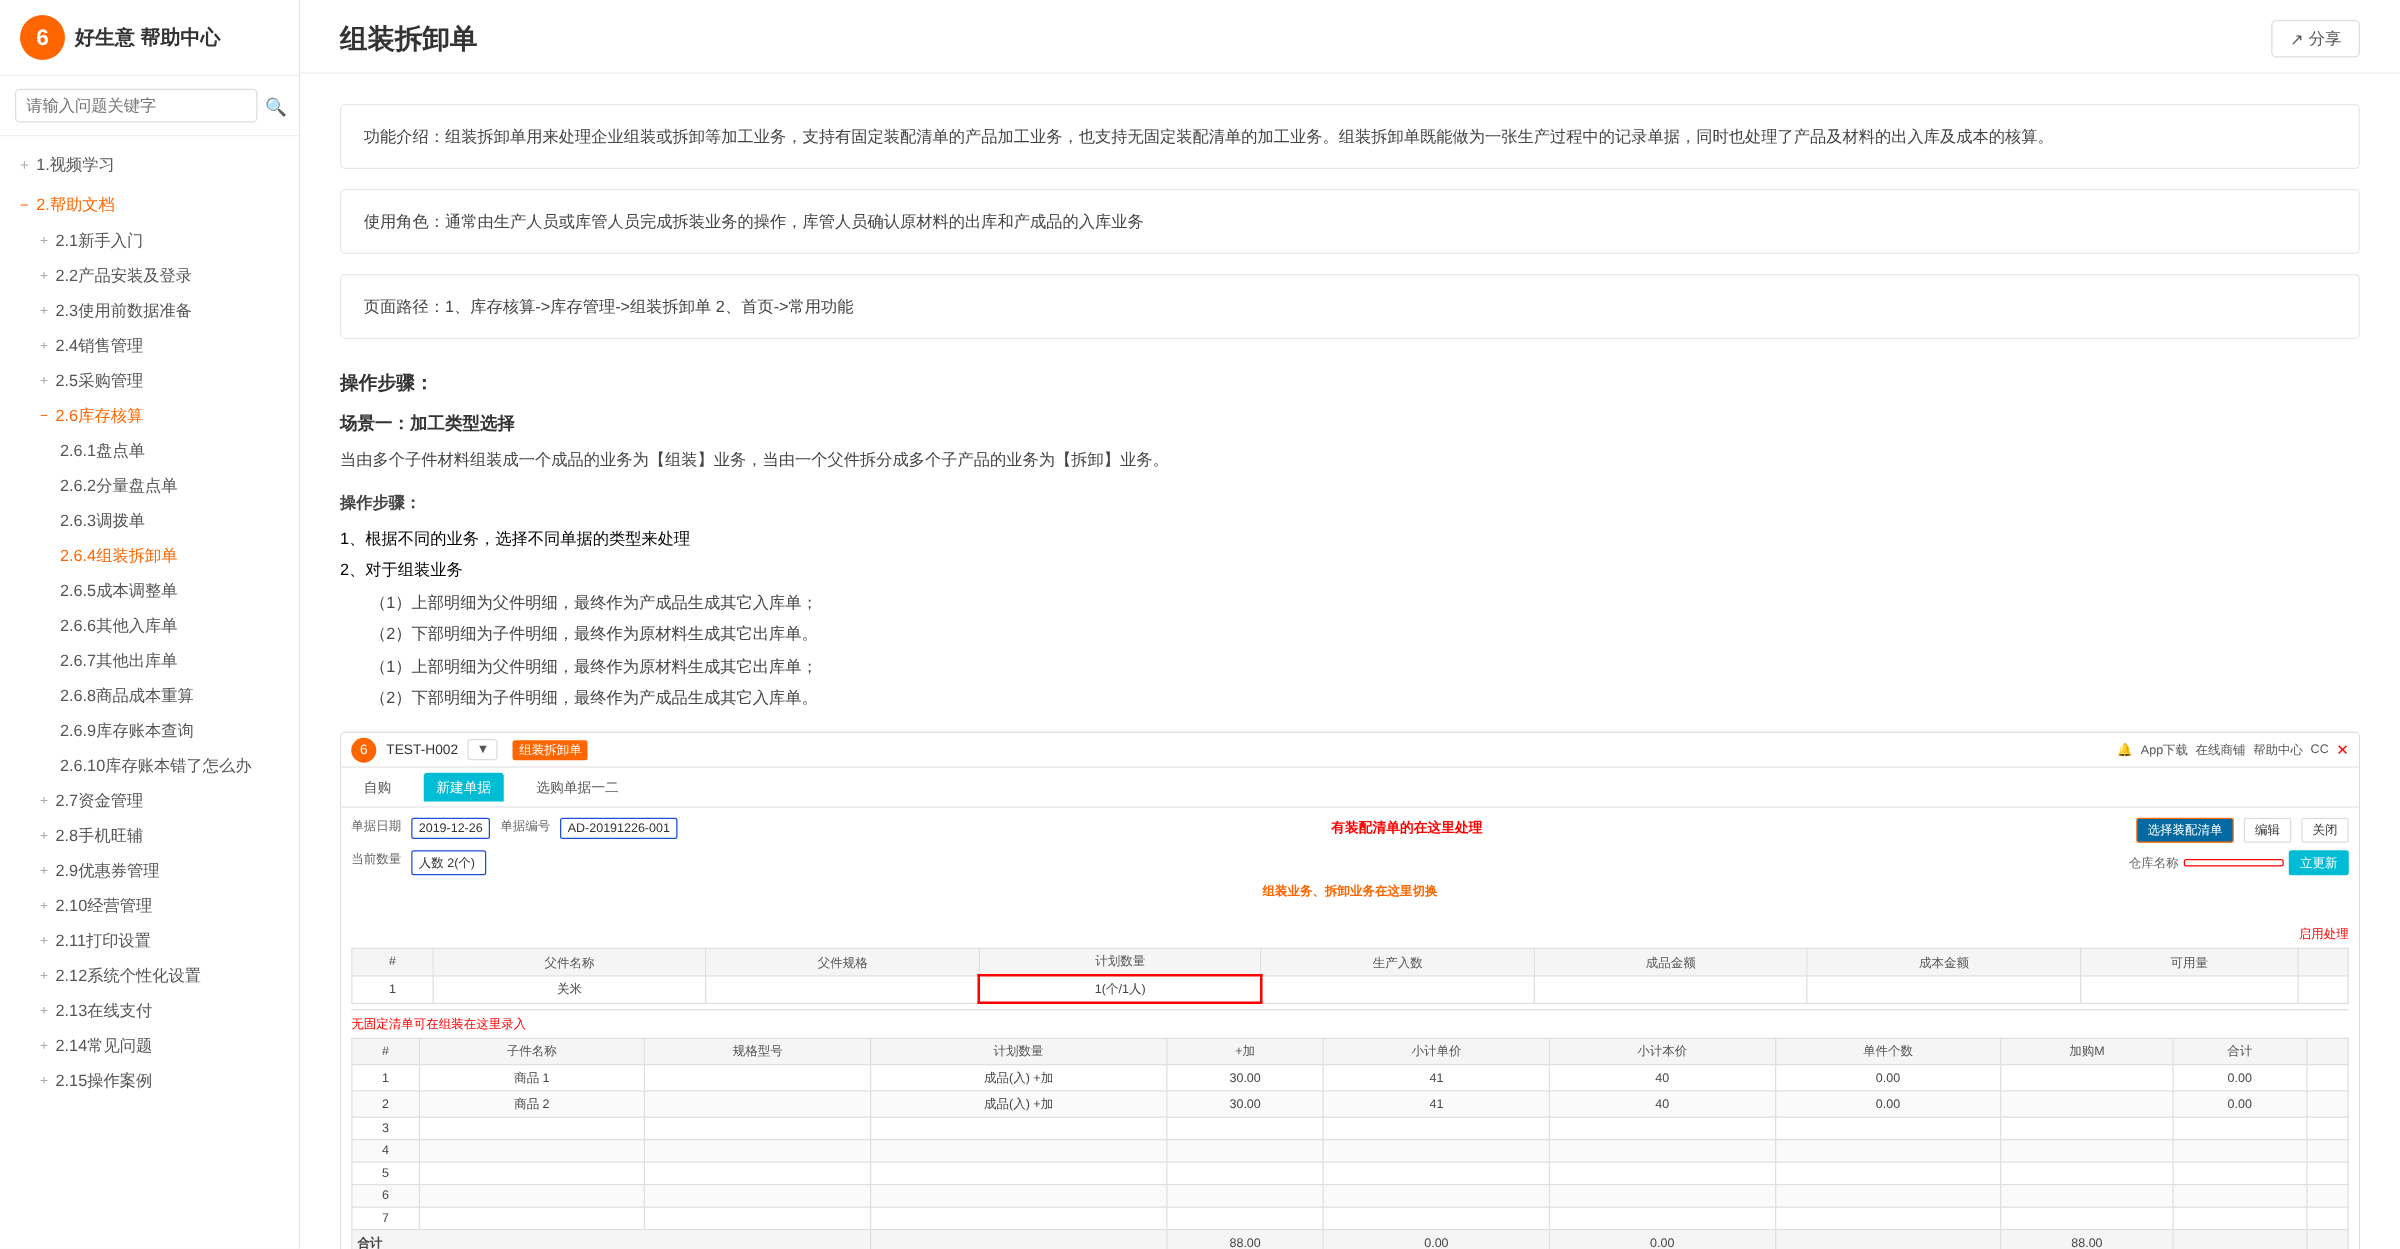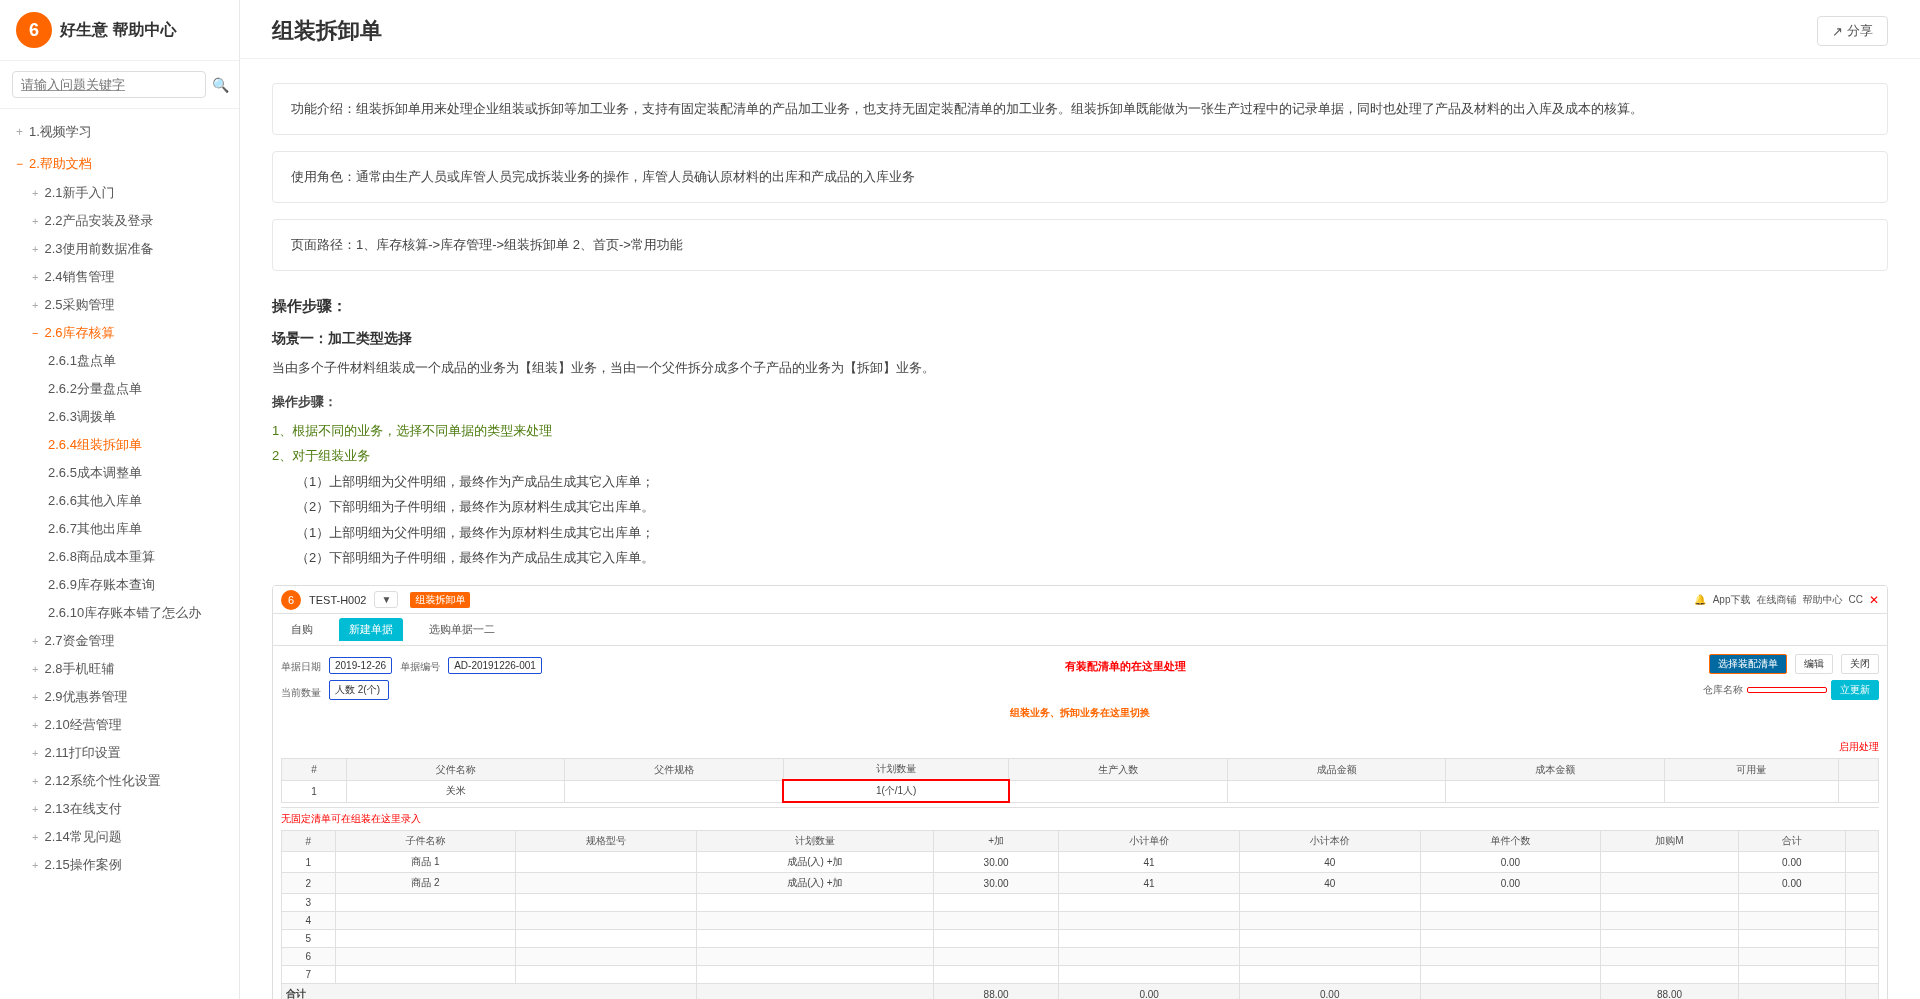--- a/index.html
+++ b/index.html
@@ -50,21 +50,20 @@
       background: #fff;
     }
     #search-input {
       flex: 1;
       border: 1px solid #ddd;
       border-radius: 4px;
       padding: 5px 8px;
       font-size: 13px;
       outline: none;
       color: #999;
-      text-decoration: underline;
     }
     #search-icon-btn {
       margin-left: 6px;
       color: #999;
       cursor: pointer;
       font-size: 14px;
     }
     #nav-tree {
       flex: 1;
       overflow-y: auto;
@@ -182,21 +181,21 @@
       line-height: 1.8;
       color: #444;
       margin-bottom: 6px;
     }
     .steps-list {
       margin-left: 0;
       list-style: none;
     }
     .steps-list li {
       font-size: 13px;
-      color: #4d7c0f;
+      color: #000000;
       line-height: 1.8;
       margin-bottom: 2px;
     }
     .sub-list {
       margin-left: 24px;
       list-style: none;
     }
     .sub-list li {
       font-size: 13px;
       color: #444;
@@ -266,21 +265,21 @@
     .mock-nav-item.active-tab {
       background: #00bcd4;
       color: #fff;
     }
     .mock-form-area {
       padding: 8px;
       background: #fff;
     }
     .mock-form-row {
       display: flex;
-      align-items: flex-end;
+      align-items: flex-start;
       gap: 8px;
       margin-bottom: 6px;
       flex-wrap: wrap;
     }
     .mock-label { font-size: 10px; color: #666; white-space: nowrap; }
     .mock-input {
       border: 1px solid #1d4ed8; border-radius: 2px; padding: 2px 5px; font-size: 10px; color: #333;
       min-width: 60px;
     }
     .mock-input.red-border { border-color: #f00; }

